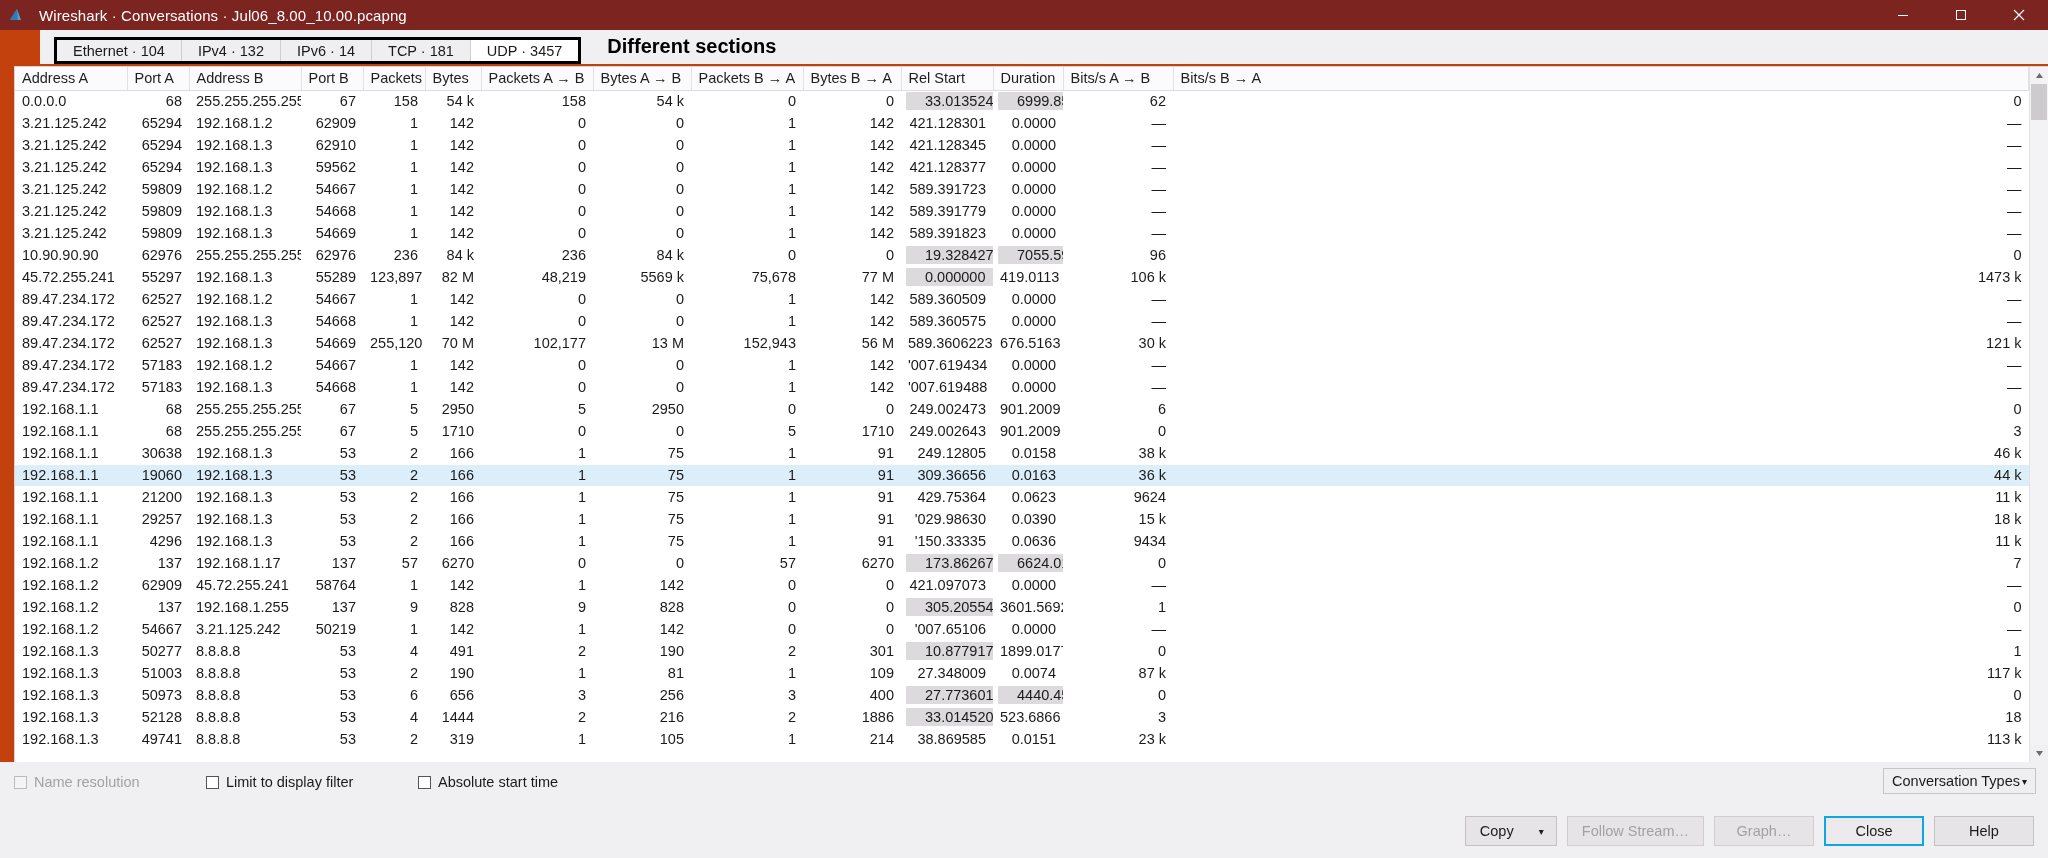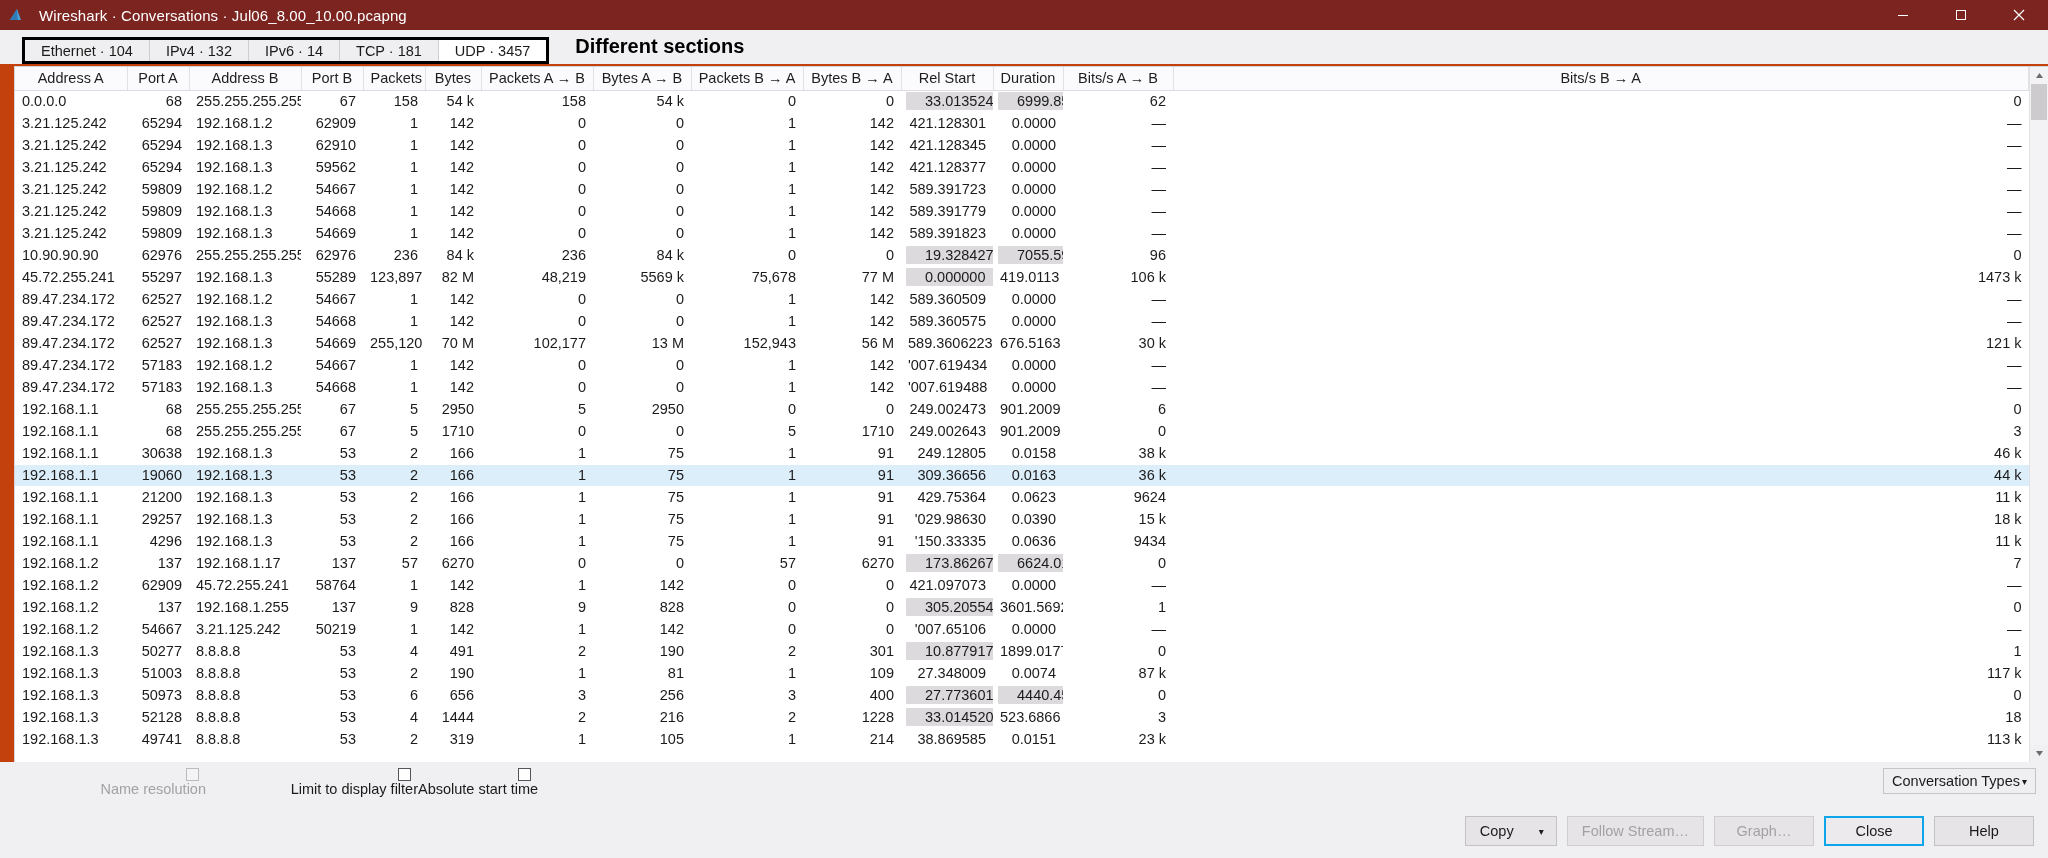--- a/index.html
+++ b/index.html
@@ -48,21 +48,22 @@
     color: #ffffff;
   }
   .win-btn svg { display:block; }
 
   
   .tabstrip-area {
     flex: 0 0 34px;
     position: relative;
     background: #f0eff1;
     display: flex; align-items: flex-end;
-    padding-left: 22px;
+    padding-left: 14px;
+    margin-left: 40px;
   }
   .tabbox {
     display: flex; align-items: stretch;
     border: 3px solid #000;
     background: #f0eff1;
     height: 27px;
     box-sizing: border-box;
   }
   .tab {
     display: flex; align-items: center; justify-content: center;
@@ -109,21 +110,21 @@
     width: 100%;
     table-layout: fixed;
     font-size: 14.5px;
     color: #1b1b1b;
   }
   table.conv thead th {
     background: #fbfafc;
     font-weight: normal;
     font-size: 14.5px;
     color: #1e1e1e;
-    text-align: center;
+    text-align: left;
     padding: 3px 7px 4px 7px;
     border-right: 1px solid #e2e0e3;
     border-bottom: 1px solid #dedce0;
     height: 21px;
     box-sizing: border-box;
     white-space: nowrap;
     overflow: hidden;
   }
   table.conv tbody td {
     padding: 1px 7px 2px 7px;
@@ -185,25 +186,24 @@
     flex: 0 0 96px;
     background: #f0eff1;
     position: relative;
   }
   .opts {
     display: flex; align-items: center;
     padding-left: 14px;
     height: 40px;
   }
   .chk {
-    display: flex; align-items: flex-end;
+    display: flex; align-items: center;
     font-size: 14.5px;
     color: #1b1b1b;
     margin-right: 0;
-    flex-direction: column;
   }
   .chk .box {
     width: 13px; height: 13px;
     border: 1px solid #54555a;
     background: #fff;
     margin-right: 7px;
     box-sizing: border-box;
   }
   .chk.disabled { color: #a3a1a5; }
   .chk.disabled .box { border-color: #bcbabe; background: #f4f3f5; }
@@ -785,21 +785,21 @@
             <tr>
               <td class="txt">192.168.1.3</td>
               <td class="num">52128</td>
               <td class="txt">8.8.8.8</td>
               <td class="num">53</td>
               <td class="num">4</td>
               <td class="num">1444</td>
               <td class="num">2</td>
               <td class="num">216</td>
               <td class="num">2</td>
-              <td class="num">1228</td>
+              <td class="num">1886</td>
               <td class="num"><span class="cellhl">33.014520</span></td>
               <td class="num">523.6866</td>
               <td class="num">3</td>
               <td class="num">18</td>
             </tr>
             <tr>
               <td class="txt">192.168.1.3</td>
               <td class="num">49741</td>
               <td class="txt">8.8.8.8</td>
               <td class="num">53</td>

